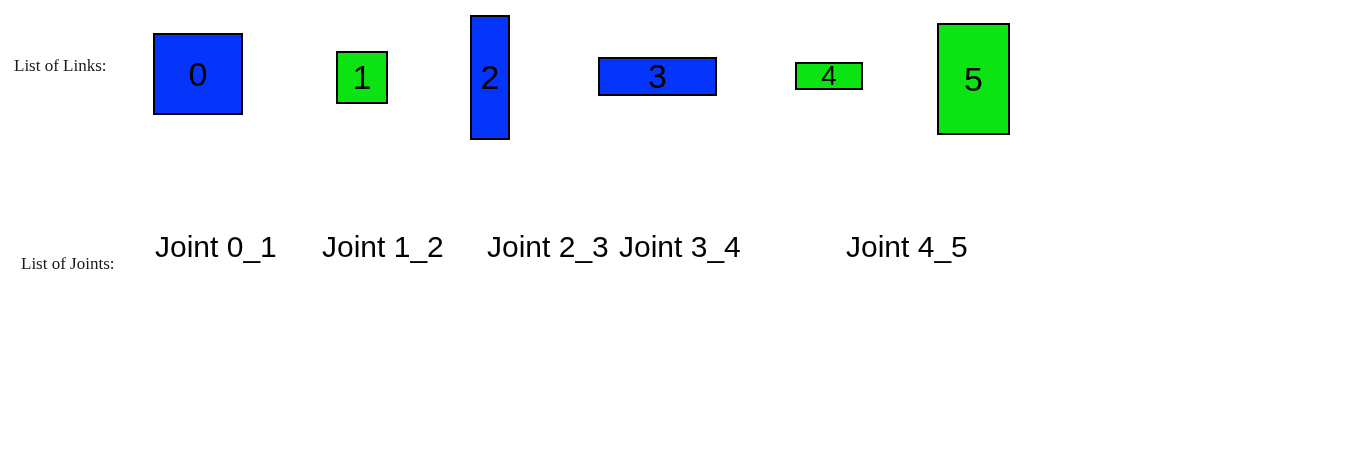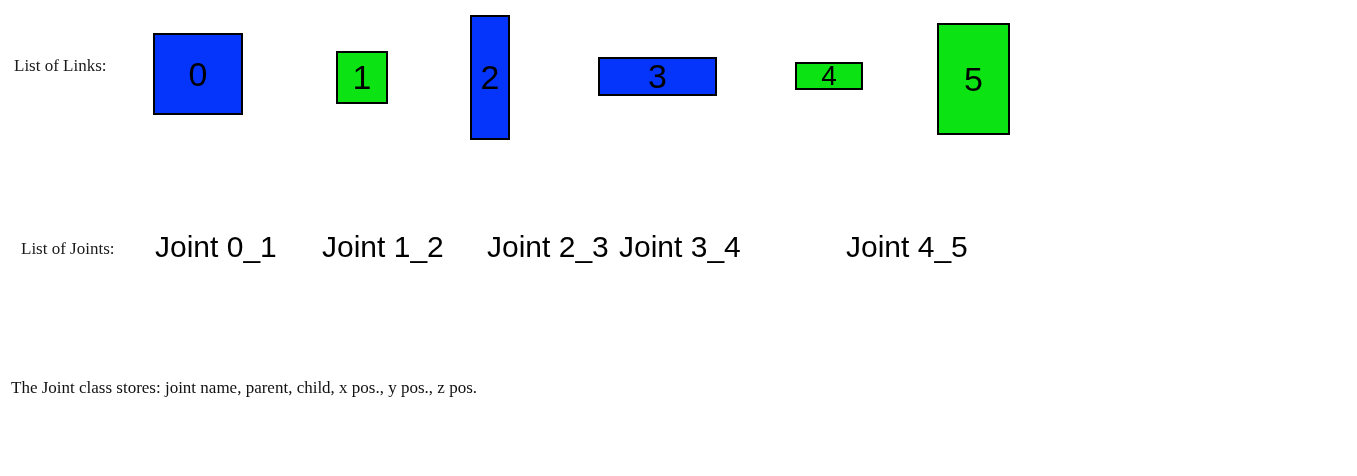--- a/index.html
+++ b/index.html
@@ -14,21 +14,21 @@
   }
   .section-label {
     position: absolute;
     font-family: "Liberation Serif", serif;
     font-size: 17px;
     line-height: 1.15;
     color: #1a1a1a;
     white-space: nowrap;
   }
   .links-label  { left: 14px; top: 56px; }
-  .joints-label { left: 21px; top: 239px; text-align: right; }
+  .joints-label { left: 21px; top: 254px; text-align: right; }
 
   .link-box {
     position: absolute;
     box-sizing: border-box;
     border: 2px solid #000;
     display: flex;
     align-items: center;
     justify-content: center;
     font-family: "Liberation Sans", sans-serif;
     font-size: 34px;
@@ -89,14 +89,13 @@
   <span class="section-label joints-label">List of Joints:</span>
 
   <div id="joints-row">
       <span class="joint-label" style="left: 155px;">Joint 0_1</span>
       <span class="joint-label" style="left: 322px;">Joint 1_2</span>
       <span class="joint-label" style="left: 487px;">Joint 2_3</span>
       <span class="joint-label" style="left: 619px;">Joint 3_4</span>
       <span class="joint-label" style="left: 846px;">Joint 4_5</span>
     </div>
 
-  <p class="para p2">The Joint class stores: joint name, parent, child, x pos., y pos., z pos.</p>
 </div>
 
 </body></html>

